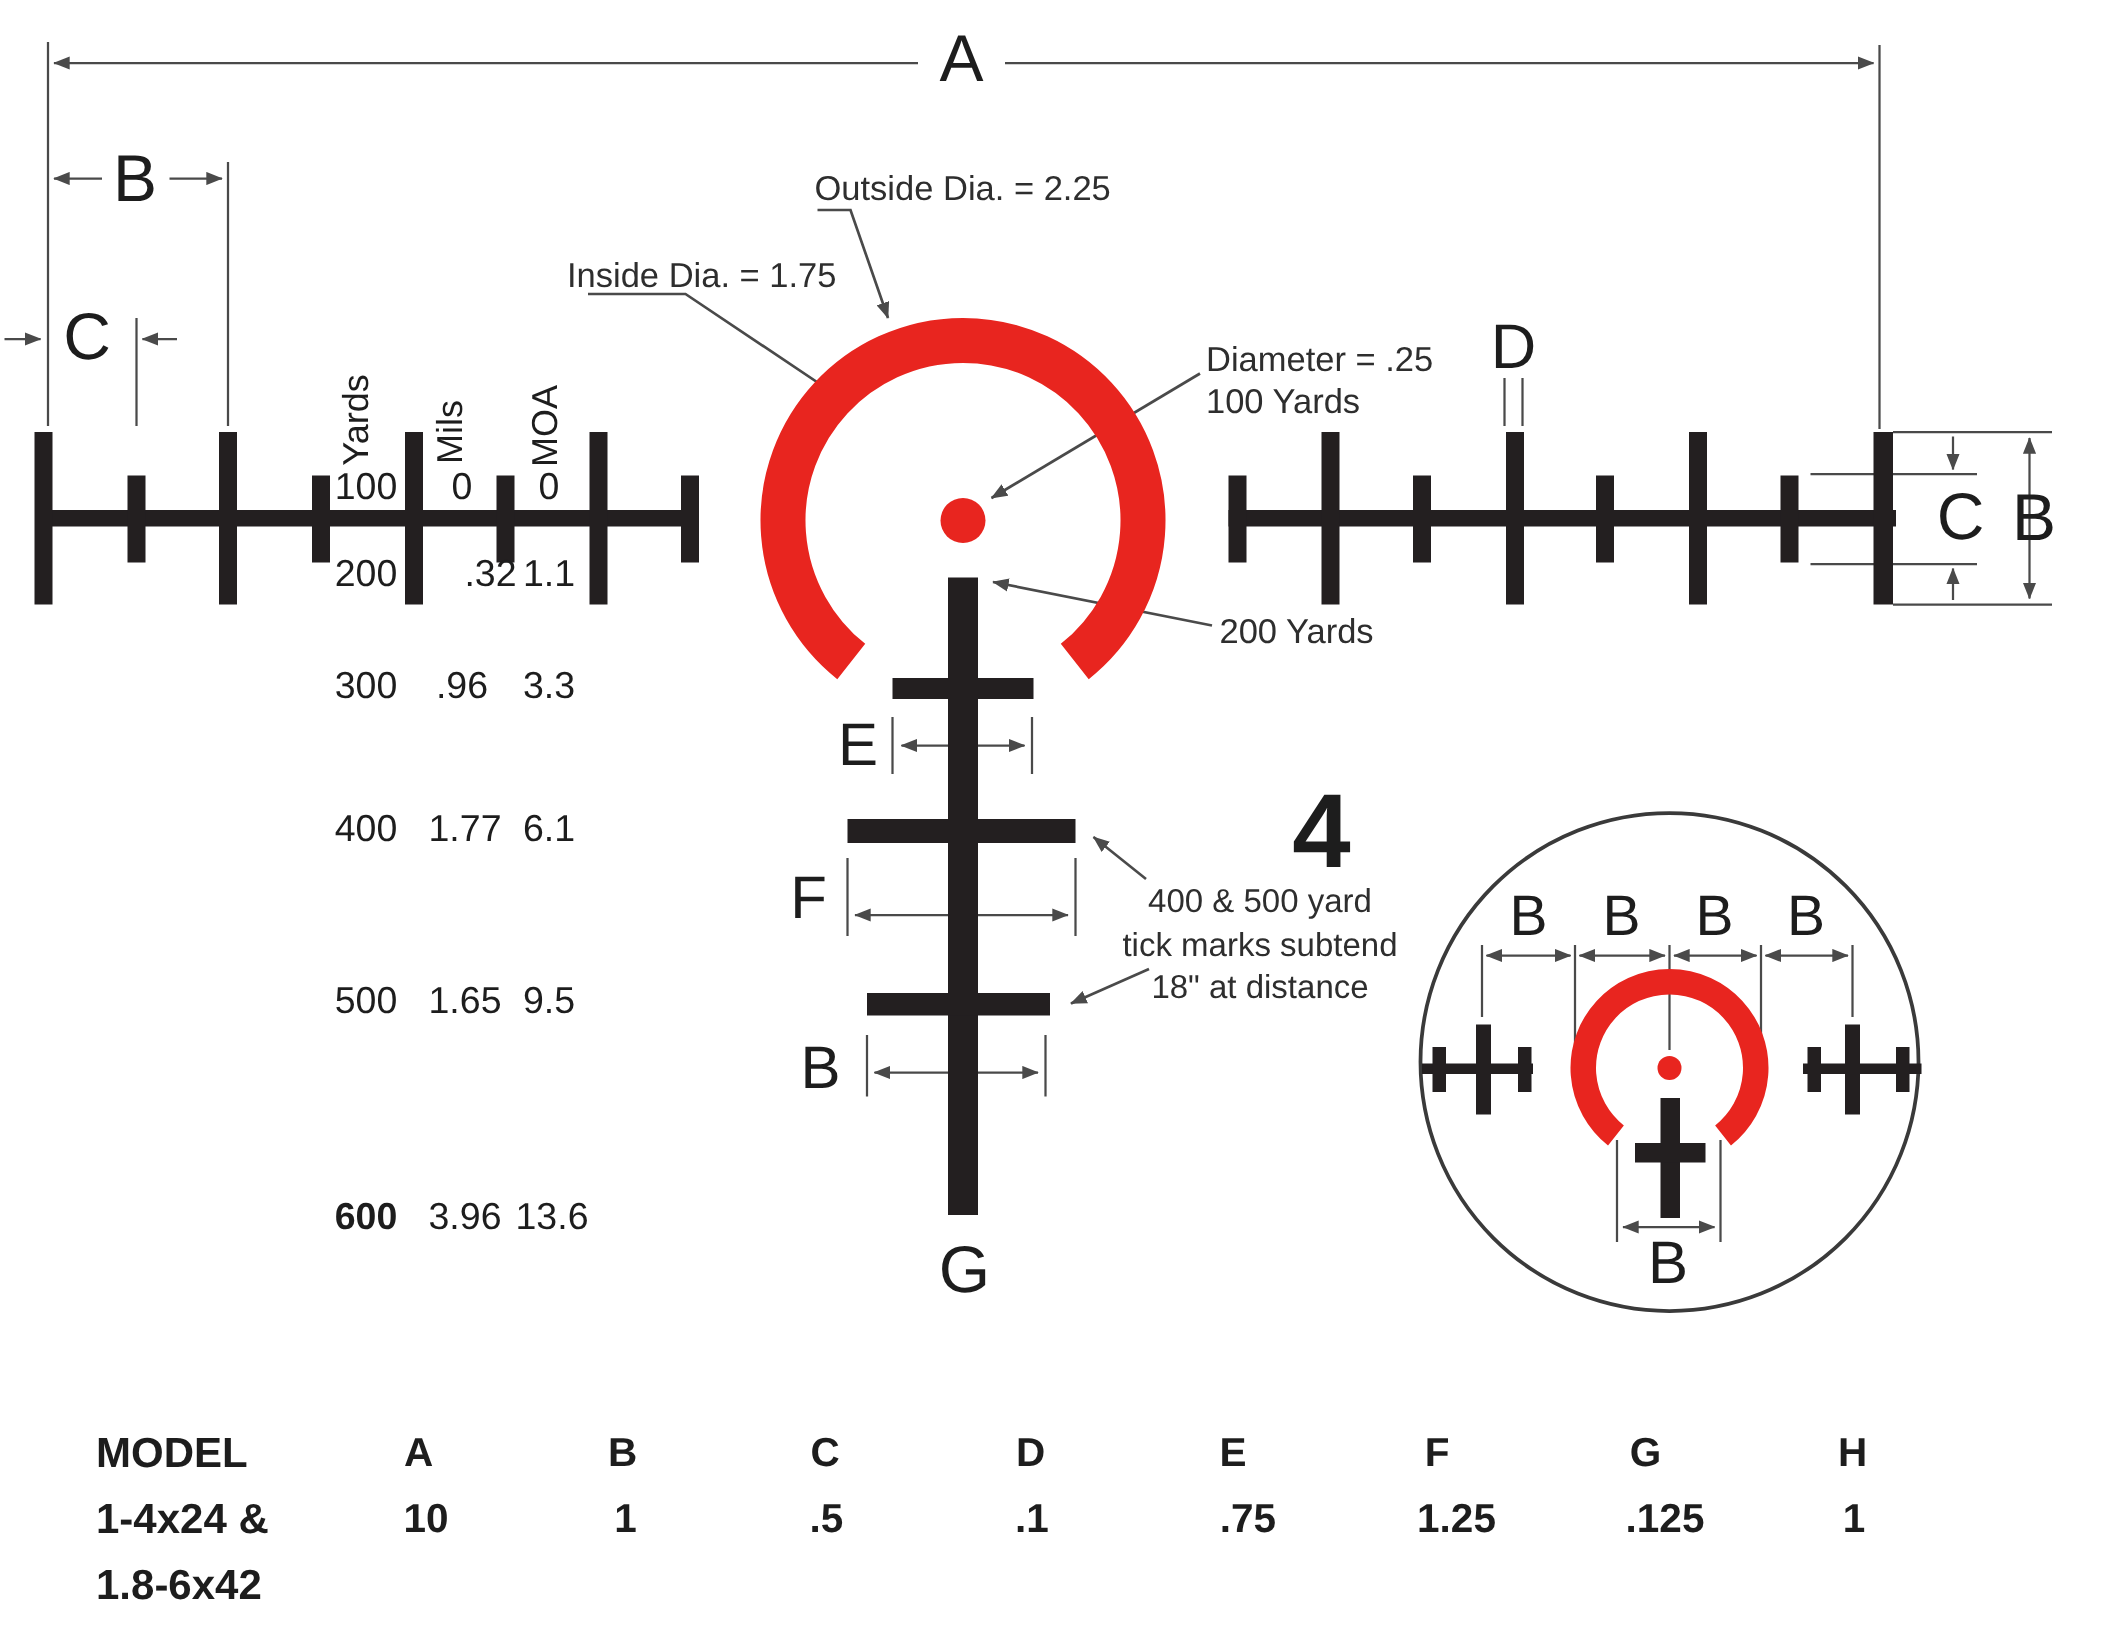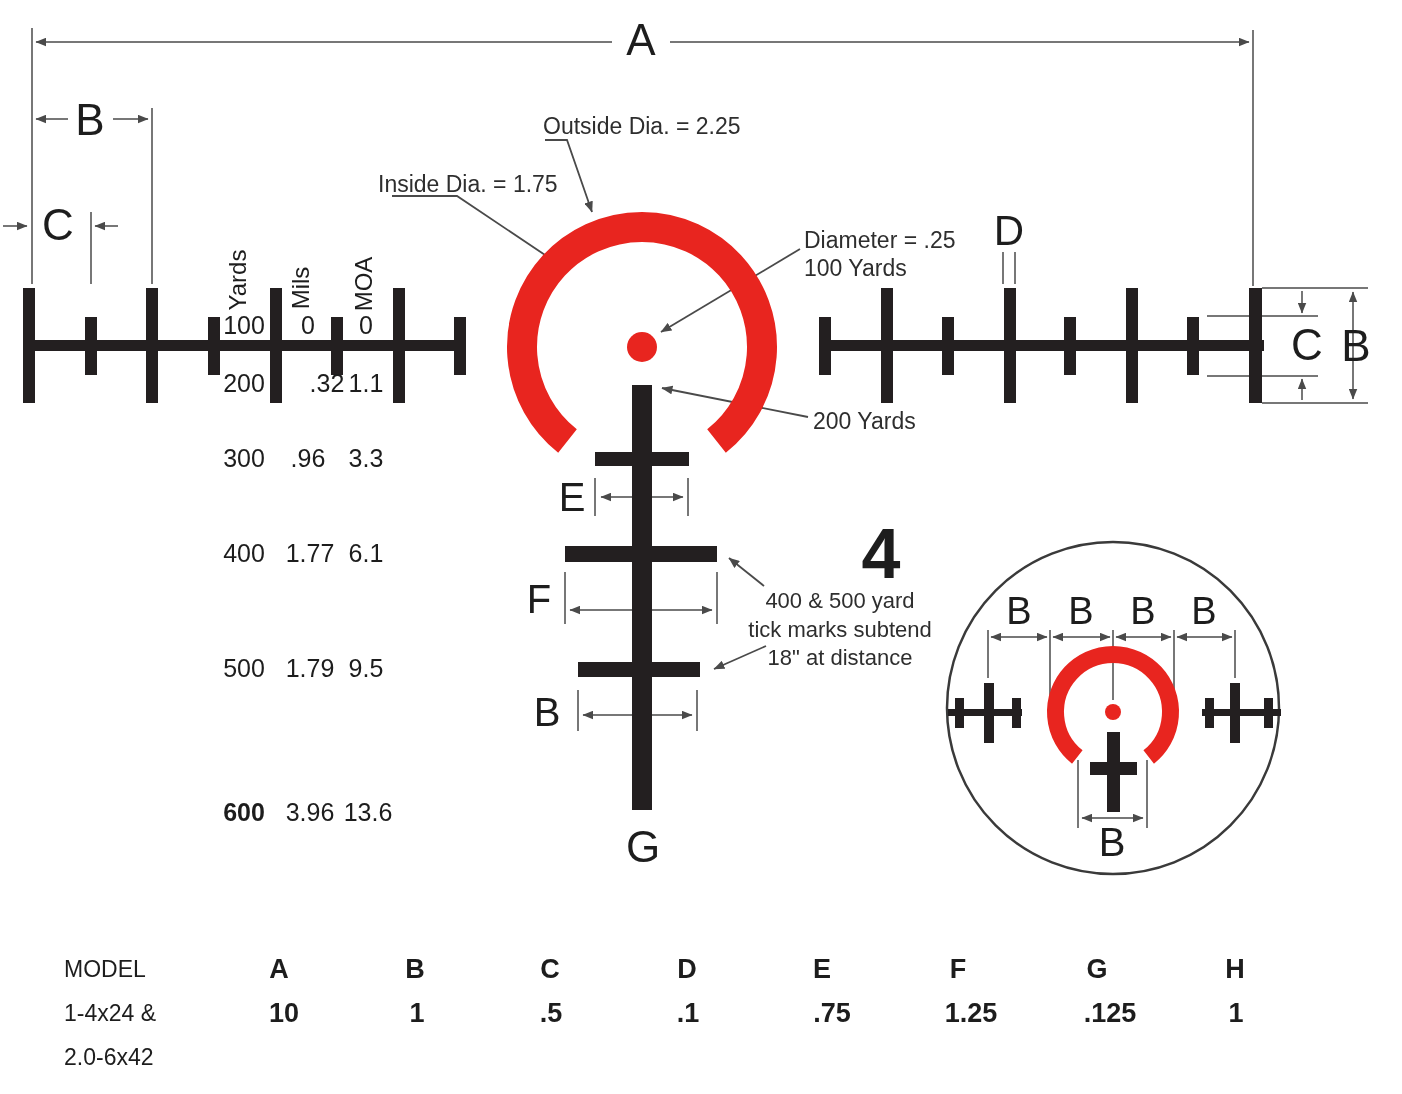--- a/index.html
+++ b/index.html
@@ -11,21 +11,21 @@
   .dim{font-size:44px;}
   .dim-m{font-size:40px;}
   .ann{position:absolute;transform:translate(0,-50%);white-space:nowrap;font-size:23px;color:#2e2e2e;}
   .annc{position:absolute;transform:translate(-50%,-50%);white-space:nowrap;font-size:22px;color:#2e2e2e;text-align:center;}
   .rot{position:absolute;transform:translate(-50%,-50%) rotate(-90deg);font-size:24px;}
   .num{position:absolute;transform:translate(-50%,-50%);font-size:25px;}
   .mag{font-size:70px;font-weight:600;}
   .insetB{font-size:38px;}
   .t-title{position:absolute;transform:translate(0,-50%);font-size:34px;font-weight:bold;letter-spacing:.5px;}
   .t-h{position:absolute;transform:translate(-50%,-50%);font-size:27px;font-weight:bold;}
-  .t-hl{position:absolute;transform:translate(0,-50%);font-size:23px;font-weight:normal;}
+  .t-hl{position:absolute;transform:translate(0,-50%);font-size:28px;font-weight:bold;}
   .black{fill:var(--black);}
   .red-stroke{stroke:var(--red);fill:none;}
   .red-fill{fill:var(--red);}
   .gline{stroke:var(--line);stroke-width:1.5;fill:none;}
   .leader{stroke:var(--line);stroke-width:1.8;fill:none;}
   .outline{stroke:#3a3a3a;stroke-width:2.5;fill:none;}
 </style>
 </head>
 <body>
 
@@ -187,37 +187,37 @@
   <div class="num" style="left:244px;top:383px;">200</div>
   <div class="num" style="left:327px;top:383px;">.32</div>
   <div class="num" style="left:366px;top:383px;">1.1</div>
   <div class="num" style="left:244px;top:458px;">300</div>
   <div class="num" style="left:308px;top:458px;">.96</div>
   <div class="num" style="left:366px;top:458px;">3.3</div>
   <div class="num" style="left:244px;top:553px;">400</div>
   <div class="num" style="left:310px;top:553px;">1.77</div>
   <div class="num" style="left:366px;top:553px;">6.1</div>
   <div class="num" style="left:244px;top:668px;">500</div>
-  <div class="num" style="left:310px;top:668px;">1.79</div>
+  <div class="num" style="left:310px;top:668px;">1.65</div>
   <div class="num" style="left:366px;top:668px;">9.5</div>
   <div class="num" style="left:244px;top:812px;font-weight:bold;">600</div>
   <div class="num" style="left:310px;top:812px;">3.96</div>
   <div class="num" style="left:368px;top:812px;">13.6</div>
 
   <div class="t-hl" style="left:64px;top:969px;">MODEL</div>
   <div class="t-h" style="left:279px;top:969px;">A</div>
   <div class="t-h" style="left:415px;top:969px;">B</div>
   <div class="t-h" style="left:550px;top:969px;">C</div>
   <div class="t-h" style="left:687px;top:969px;">D</div>
   <div class="t-h" style="left:822px;top:969px;">E</div>
   <div class="t-h" style="left:958px;top:969px;">F</div>
   <div class="t-h" style="left:1097px;top:969px;">G</div>
   <div class="t-h" style="left:1235px;top:969px;">H</div>
   <div class="t-hl" style="left:64px;top:1013px;">1-4x24 &amp;</div>
-  <div class="t-hl" style="left:64px;top:1057px;">2.0-6x42</div>
+  <div class="t-hl" style="left:64px;top:1057px;">1.8-6x42</div>
   <div class="t-h" style="left:284px;top:1013px;">10</div>
   <div class="t-h" style="left:417px;top:1013px;">1</div>
   <div class="t-h" style="left:551px;top:1013px;">.5</div>
   <div class="t-h" style="left:688px;top:1013px;">.1</div>
   <div class="t-h" style="left:832px;top:1013px;">.75</div>
   <div class="t-h" style="left:971px;top:1013px;">1.25</div>
   <div class="t-h" style="left:1110px;top:1013px;">.125</div>
   <div class="t-h" style="left:1236px;top:1013px;">1</div>
 
 </div>

